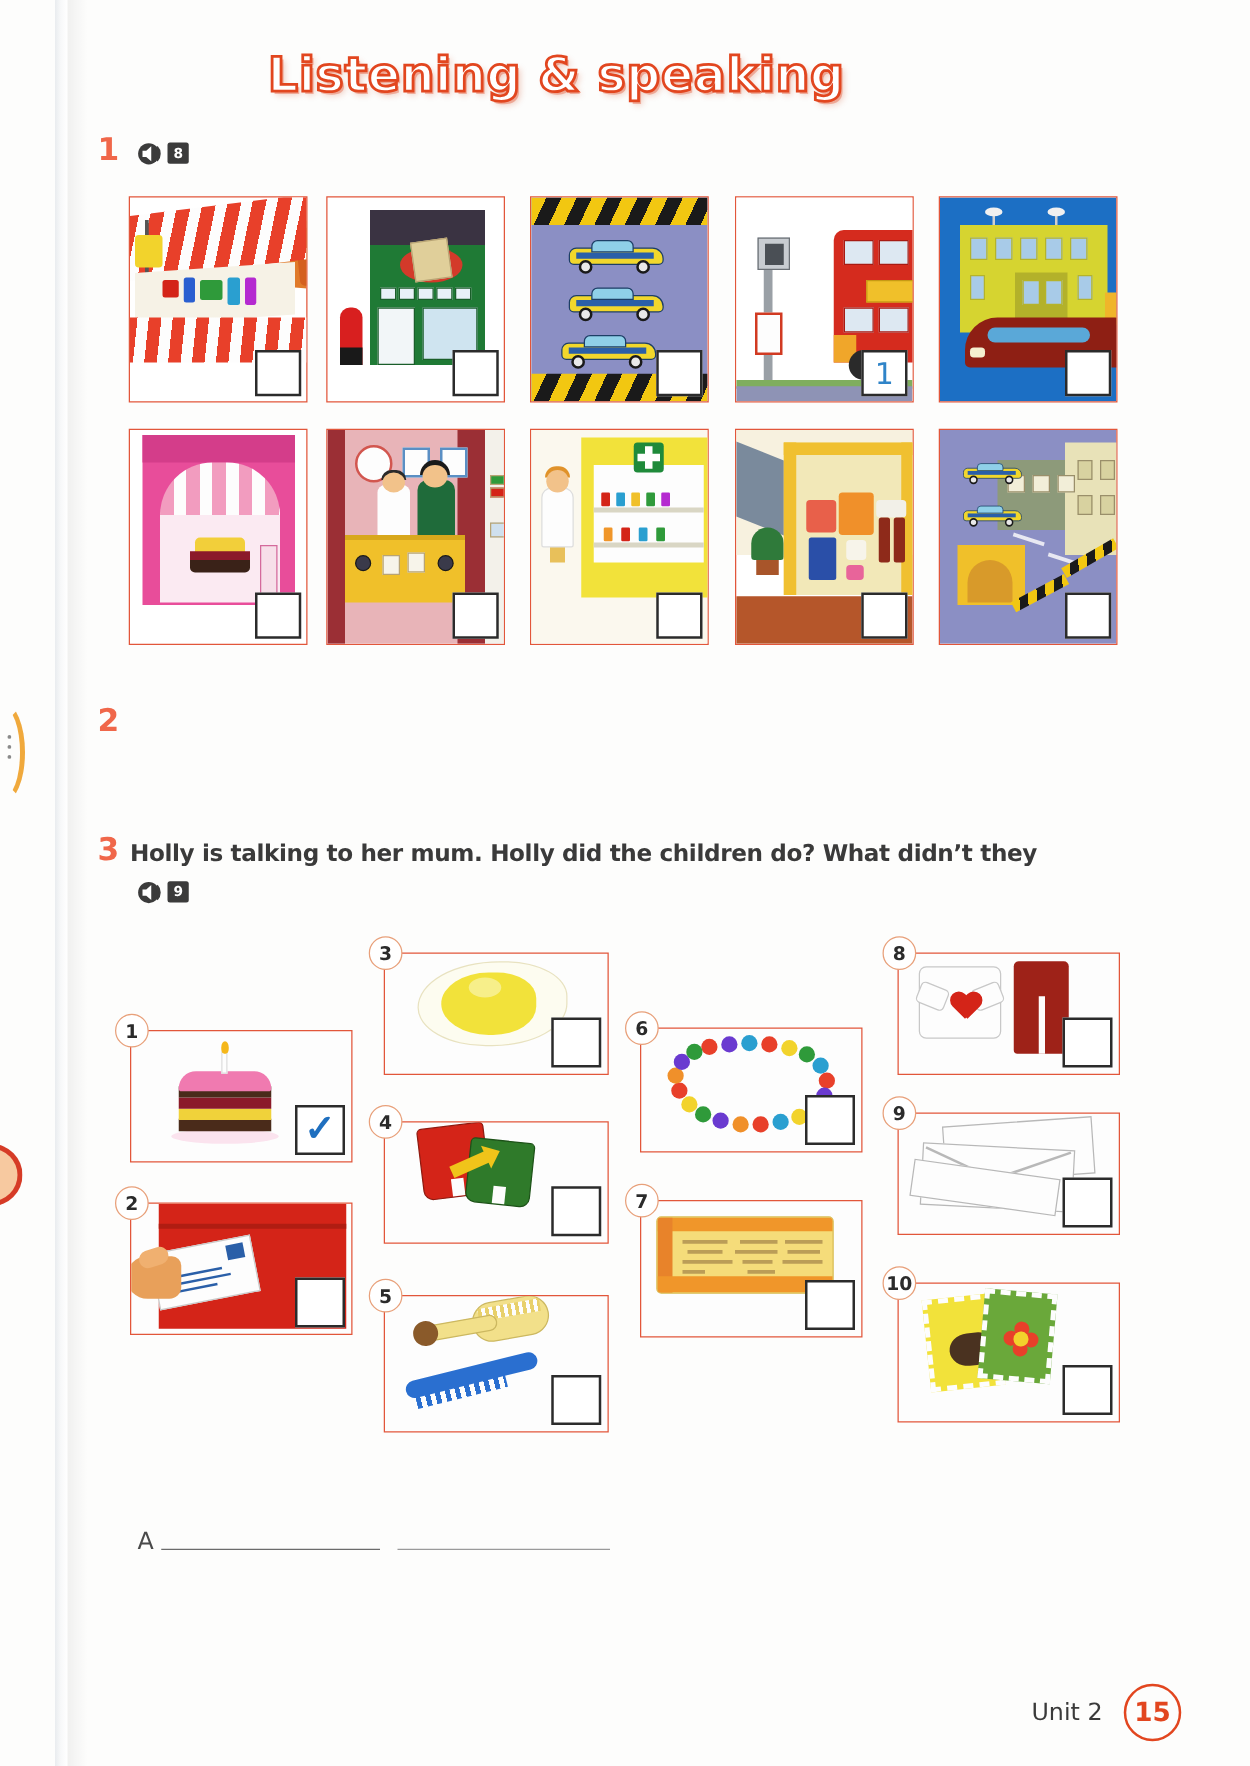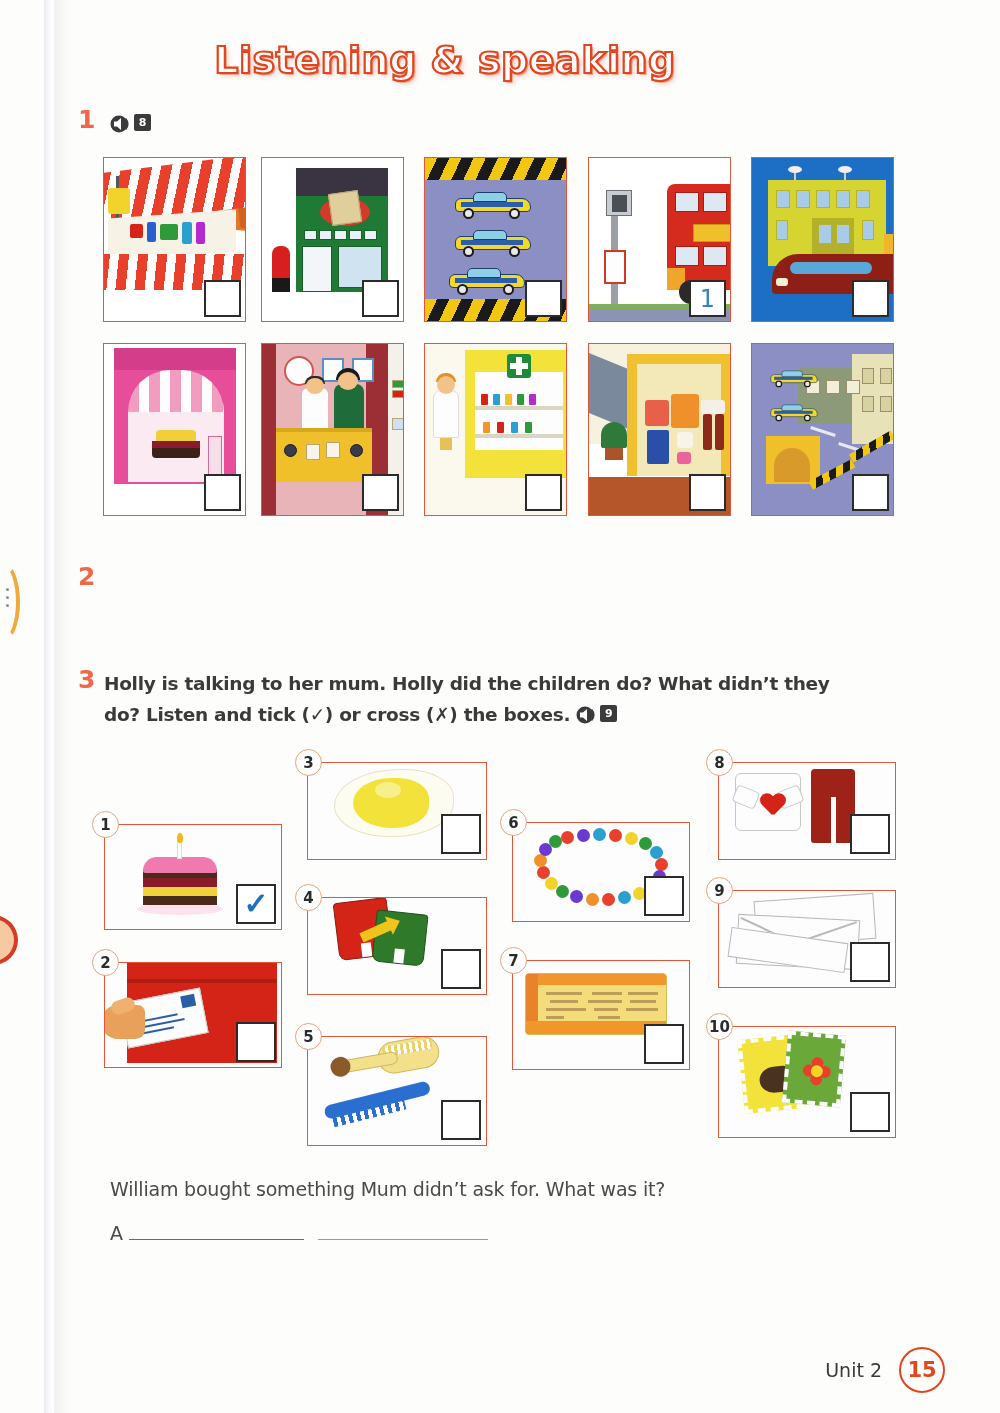--- a/index.html
+++ b/index.html
@@ -640,21 +640,21 @@
       <div class="cp-barrier" style="left:96px; top:98px; width:48px; transform:rotate(-30deg);"></div>
     </div>
     <div class="ans-box"></div>
   </div>
 
   <div class="ex-num" style="left:78px; top:562px;">2</div>
 
   <div class="ex-num" style="left:78px; top:665px;">3</div>
   <div class="ex-text" style="left:104px; top:668px; width:800px;">
     <span>Holly is talking to her mum. Holly did the children do? What didn’t they</span><br>
-    <span>do? Listen and tick (✓) or cross (✗) the boxes.</span><span class="audio-cue">
+    <span class="audio-cue">
         <span class="speaker-icon"><svg viewBox="0 0 22 20" width="22" height="20">
             <circle cx="9" cy="10" r="8.5" fill="#3b3b3b"></circle>
             <path d="M4 7.5h3L11 4v12L7 12.5H4z" fill="#ffffff"></path>
             <path d="M13 6.5a5 5 0 0 1 0 7" stroke="#3b3b3b" stroke-width="1.8" fill="none"></path>
             <path d="M15.5 4.5a8 8 0 0 1 0 11" stroke="#3b3b3b" stroke-width="1.8" fill="none"></path>
           </svg></span>
         <span class="track-badge">9</span>
       </span>
   </div>
 
@@ -847,21 +847,20 @@
           <div class="flower-c"></div>
         </div>
       </div>
     </div>
     <div class="item-badge">10</div>
     <div class="item-box">
         <span class="tick"></span>
       </div>
   </div>
 
-  <div class="closing-q" style="left:110px;">William bought something Mum didn’t ask for. What was it?</div>
   <div class="answer-row" style="left:110px;">
     <span class="answer-label">A</span>
     <span class="answer-line"></span>
     <span class="answer-line second"></span>
   </div>
 
   <div class="footer-unit">Unit 2</div>
   <div class="footer-page">15</div>
 
 </div>

